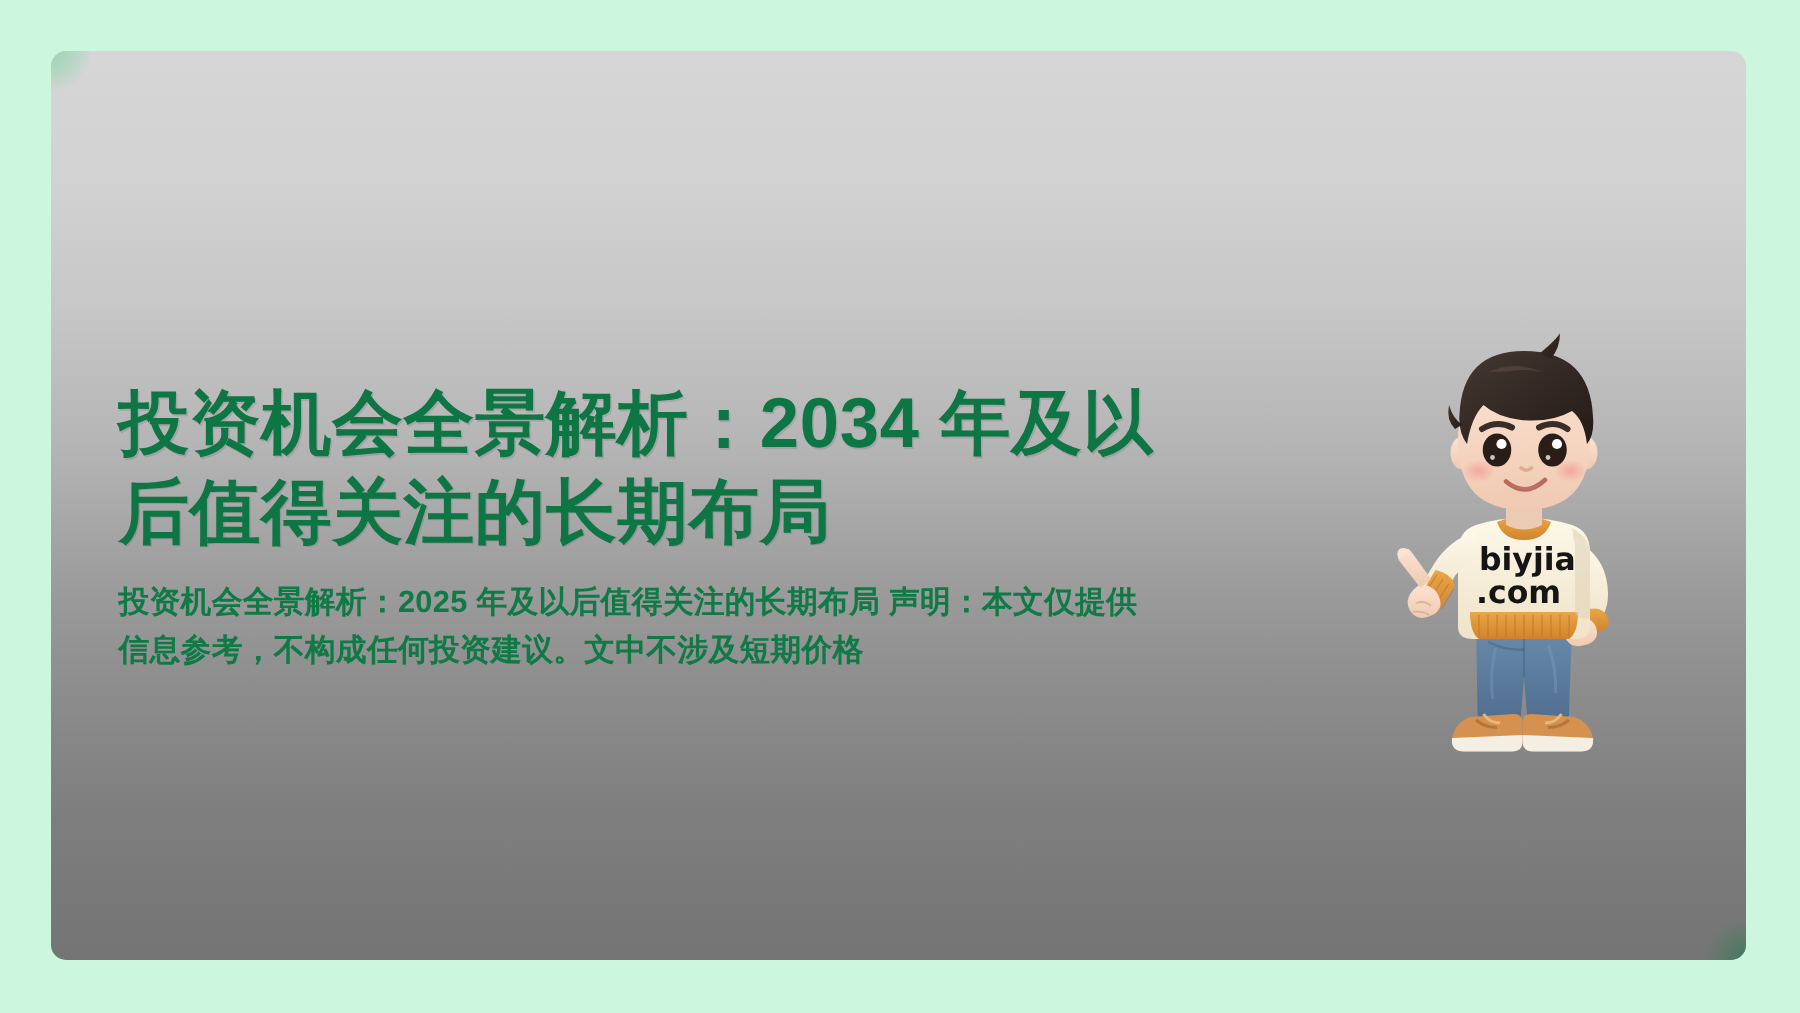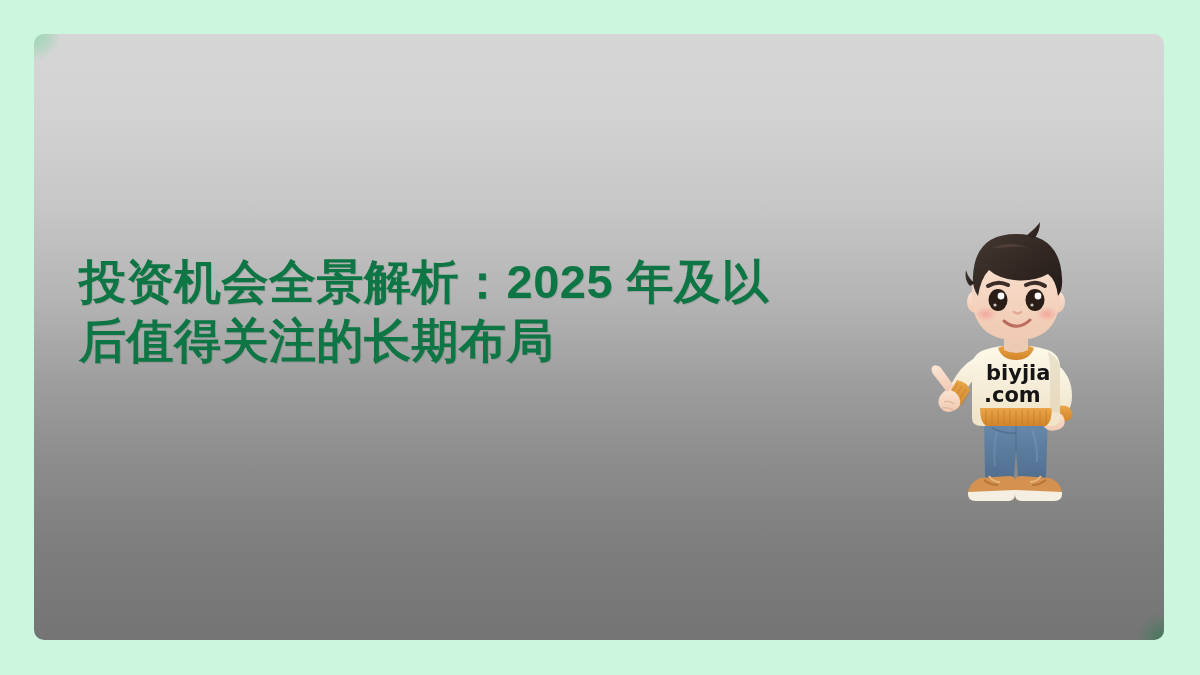--- a/index.html
+++ b/index.html
@@ -100,21 +100,22 @@
 </head>
 <body>
 
 <div class="stage">
 
   <div class="slide-card">
     <div class="corner-tint-tl"></div>
     <div class="corner-tint-br"></div>
 
     <div class="text-block">
-      <h1 class="slide-title">投资机会全景解析：2025 年及以后值得关注的长期布局</h1>
+      <h1 class="slide-title">投资机会全景解析：2034 年及以后值得关注的长期布局</h1>
+      <p class="slide-subtitle">投资机会全景解析：2025 年及以后值得关注的长期布局 声明：本文仅提供信息参考，不构成任何投资建议。文中不涉及短期价格</p>
     </div>
 
     <div class="mascot">
       <svg viewBox="0 0 188 300" xmlns="http://www.w3.org/2000/svg">
         <defs>
           <linearGradient id="skinG" x1="0" y1="0" x2="0" y2="1">
             <stop offset="0%" stop-color="#fbe3d2"></stop>
             <stop offset="100%" stop-color="#f0c9b1"></stop>
           </linearGradient>
           <linearGradient id="hairG" x1="0" y1="0" x2="1" y2="1">

